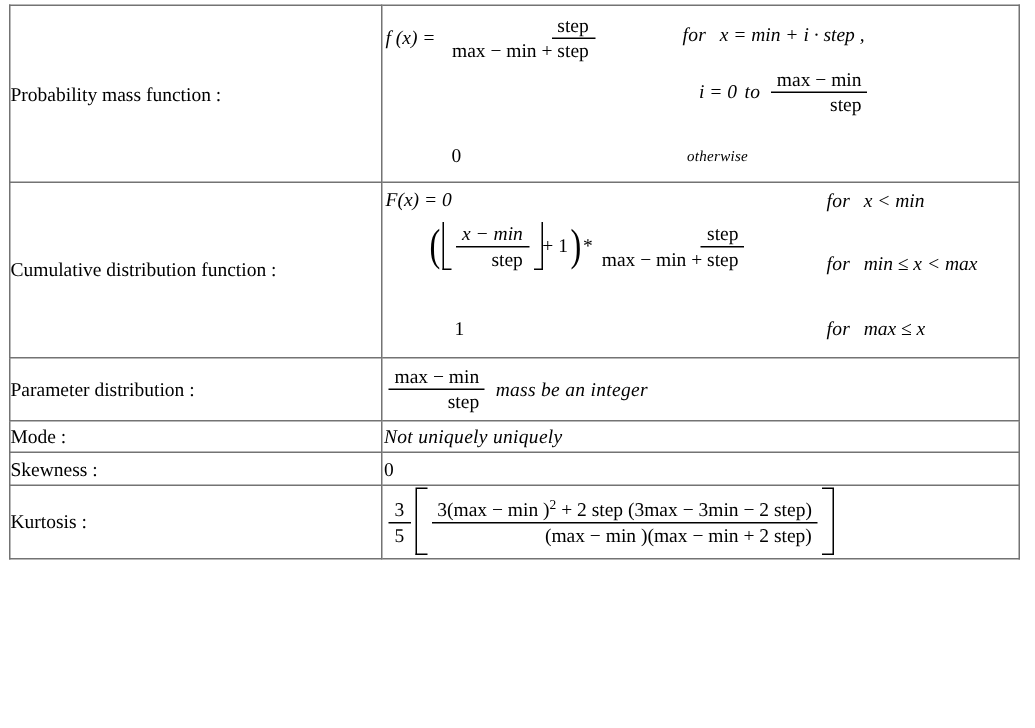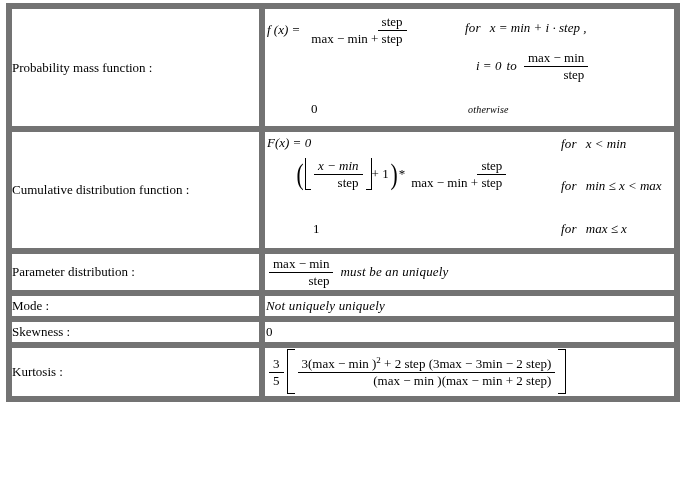--- a/index.html
+++ b/index.html
@@ -17,21 +17,21 @@
 
   #dist-table {
     position: absolute;
     left: 6px;
     top: 3px;
     width: 674px;
     border-collapse: collapse;
     table-layout: fixed;
   }
   #dist-table td {
-    border: 6px solid #737373;
+    border: 1px solid #737373;
     padding: 0;
     vertical-align: middle;
     margin-left: 48px;
   }
   td.label-cell {
     width: 247px;
     padding-left: 7px;
     font-size: 13px;
     line-height: 1.2;
     white-space: nowrap;
@@ -259,21 +259,21 @@
 
     <tr style="height:42px;">
       <td class="label-cell">Parameter distribution :</td>
       <td class="formula-cell">
         <div class="mrow frac-line">
           <span class="frac">
             <span class="num upright">max − min</span>
             <span class="den upright">step</span>
           </span>
           <span class="sp"></span>
-          <span class="it-word" style="font-size:13px;">must be an uniquely</span>
+          <span class="it-word" style="font-size:13px;">mass be an integer</span>
         </div>
       </td>
     </tr>
 
 
 
     <tr style="height:19px;">
       <td class="label-cell">Mode :</td>
       <td class="formula-cell">
         <div class="simple-line it-word">Not uniquely uniquely</div>

